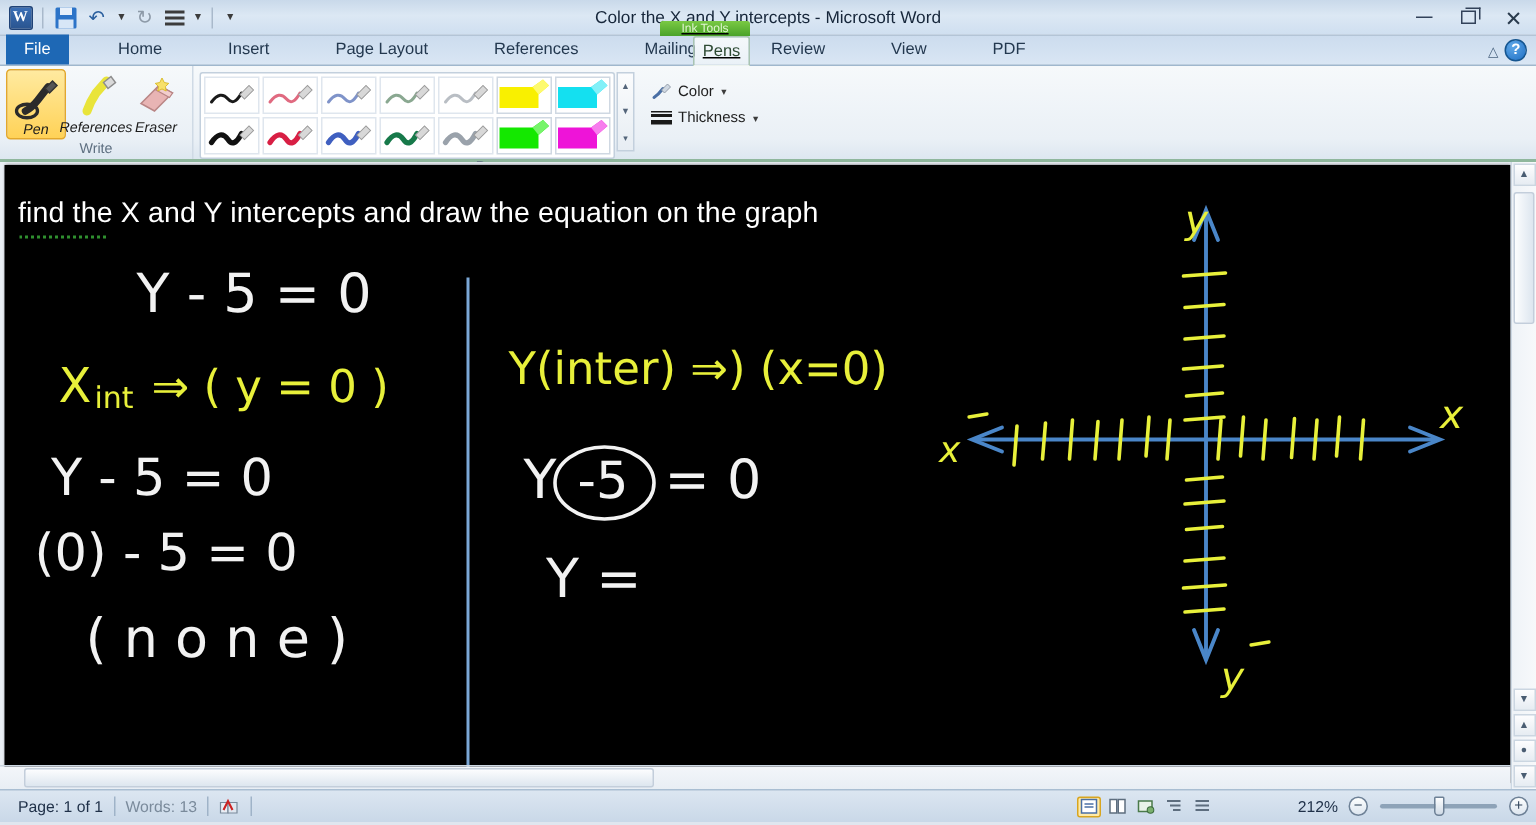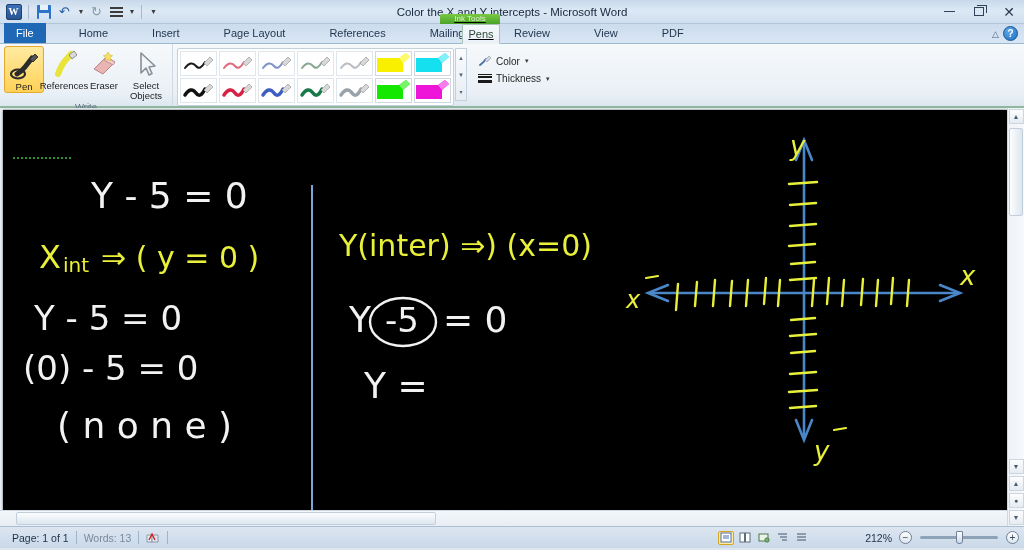--- a/index.html
+++ b/index.html
@@ -145,21 +145,21 @@
   }
   .bigbtn {
     width: 40px; display: flex; flex-direction: column; align-items: center;
     padding: 3px 1px 0 1px; border-radius: 3px;
   }
   .bigbtn.sel {
     background: linear-gradient(to bottom, #ffeaa0, #ffd257);
     border: 1px solid #e3a82c;
   }
   .bigbtn .lbl {
-    font-size: 9.5px; color: #1c1c1c; text-align: center; line-height: 10px; margin-top: 2px;
+    font-size: 9.5px; color: #1c1c1c; text-align: center; line-height: 10px; margin-top: 2px; font-style: italic;
   }
   .bigico { height: 30px; width: 34px; position: relative; }
   
   .pens-gallery {
     display: flex; flex-direction: column; gap: 2px;
     border: 1px solid #c3d0dd; background: #fff; padding: 2px;
     border-radius: 2px;
   }
   .pen-row { display: flex; gap: 2px; }
   .pen-cell {
@@ -396,28 +396,20 @@
         <div class="bigico">
           <svg width="34" height="30" viewBox="0 0 34 30">
             <path d="M7 20 L19 8 L28 13 L16 25 Z" fill="#e8b4b4" stroke="#b98585" stroke-width="1"></path>
             <path d="M19 8 L28 13 L26 16 L17 11 Z" fill="#f2cdcd" stroke="#b98585" stroke-width="0.8"></path>
             <path d="M21 3 l1.5 3 l3 .6 l-2.2 2.1 l.5 3 l-2.8-1.4 l-2.8 1.4 l.5-3 l-2.2-2.1 l3-.6 z" fill="#f7e06a" stroke="#d7b820" stroke-width="0.6"></path>
           </svg>
         </div>
         <div class="lbl">Eraser</div>
       </div>
 
-      <div class="bigbtn" style="width:44px">
-        <div class="bigico">
-          <svg width="34" height="30" viewBox="0 0 34 30">
-            <path d="M12 4 L12 24 L17 19 L20 26 L23 24.5 L20 18 L26 17 Z" fill="none" stroke="#8a8f96" stroke-width="1.6" stroke-linejoin="round"></path>
-          </svg>
-        </div>
-        <div class="lbl">Select Objects</div>
-      </div>
 
     </div>
     <div class="rgroup-label">Write</div>
   </div>
 
   <div class="rgroup" style="flex:1; align-items:stretch">
     <div class="rgroup-body" style="padding-top:2px">
 
       <div class="pens-gallery">
         <div class="pen-row">
@@ -542,20 +534,21 @@
     <div class="rgroup-label" style="width:390px">Pens</div>
   </div>
 
   <div style="flex:1"></div>
 </div>
 
 <div class="docarea">
 
   <div class="page">
 
+    <div class="heading">find the X and Y intercepts and draw the equation on the graph</div>
     <div class="heading-underline"></div>
 
     <div class="divider"></div>
 
     <svg class="ink" style="left:80px; top:60px;" width="220" height="52">
       <text x="8" y="38" font-family="DejaVu Sans, sans-serif" font-size="36" fill="#f2f2f2">Y - 5 = 0</text>
     </svg>
 
     <svg class="ink" style="left:30px; top:120px;" width="260" height="52">
       <text x="6" y="38" font-family="DejaVu Sans, sans-serif" font-size="32" fill="#e8f03a">X</text>

